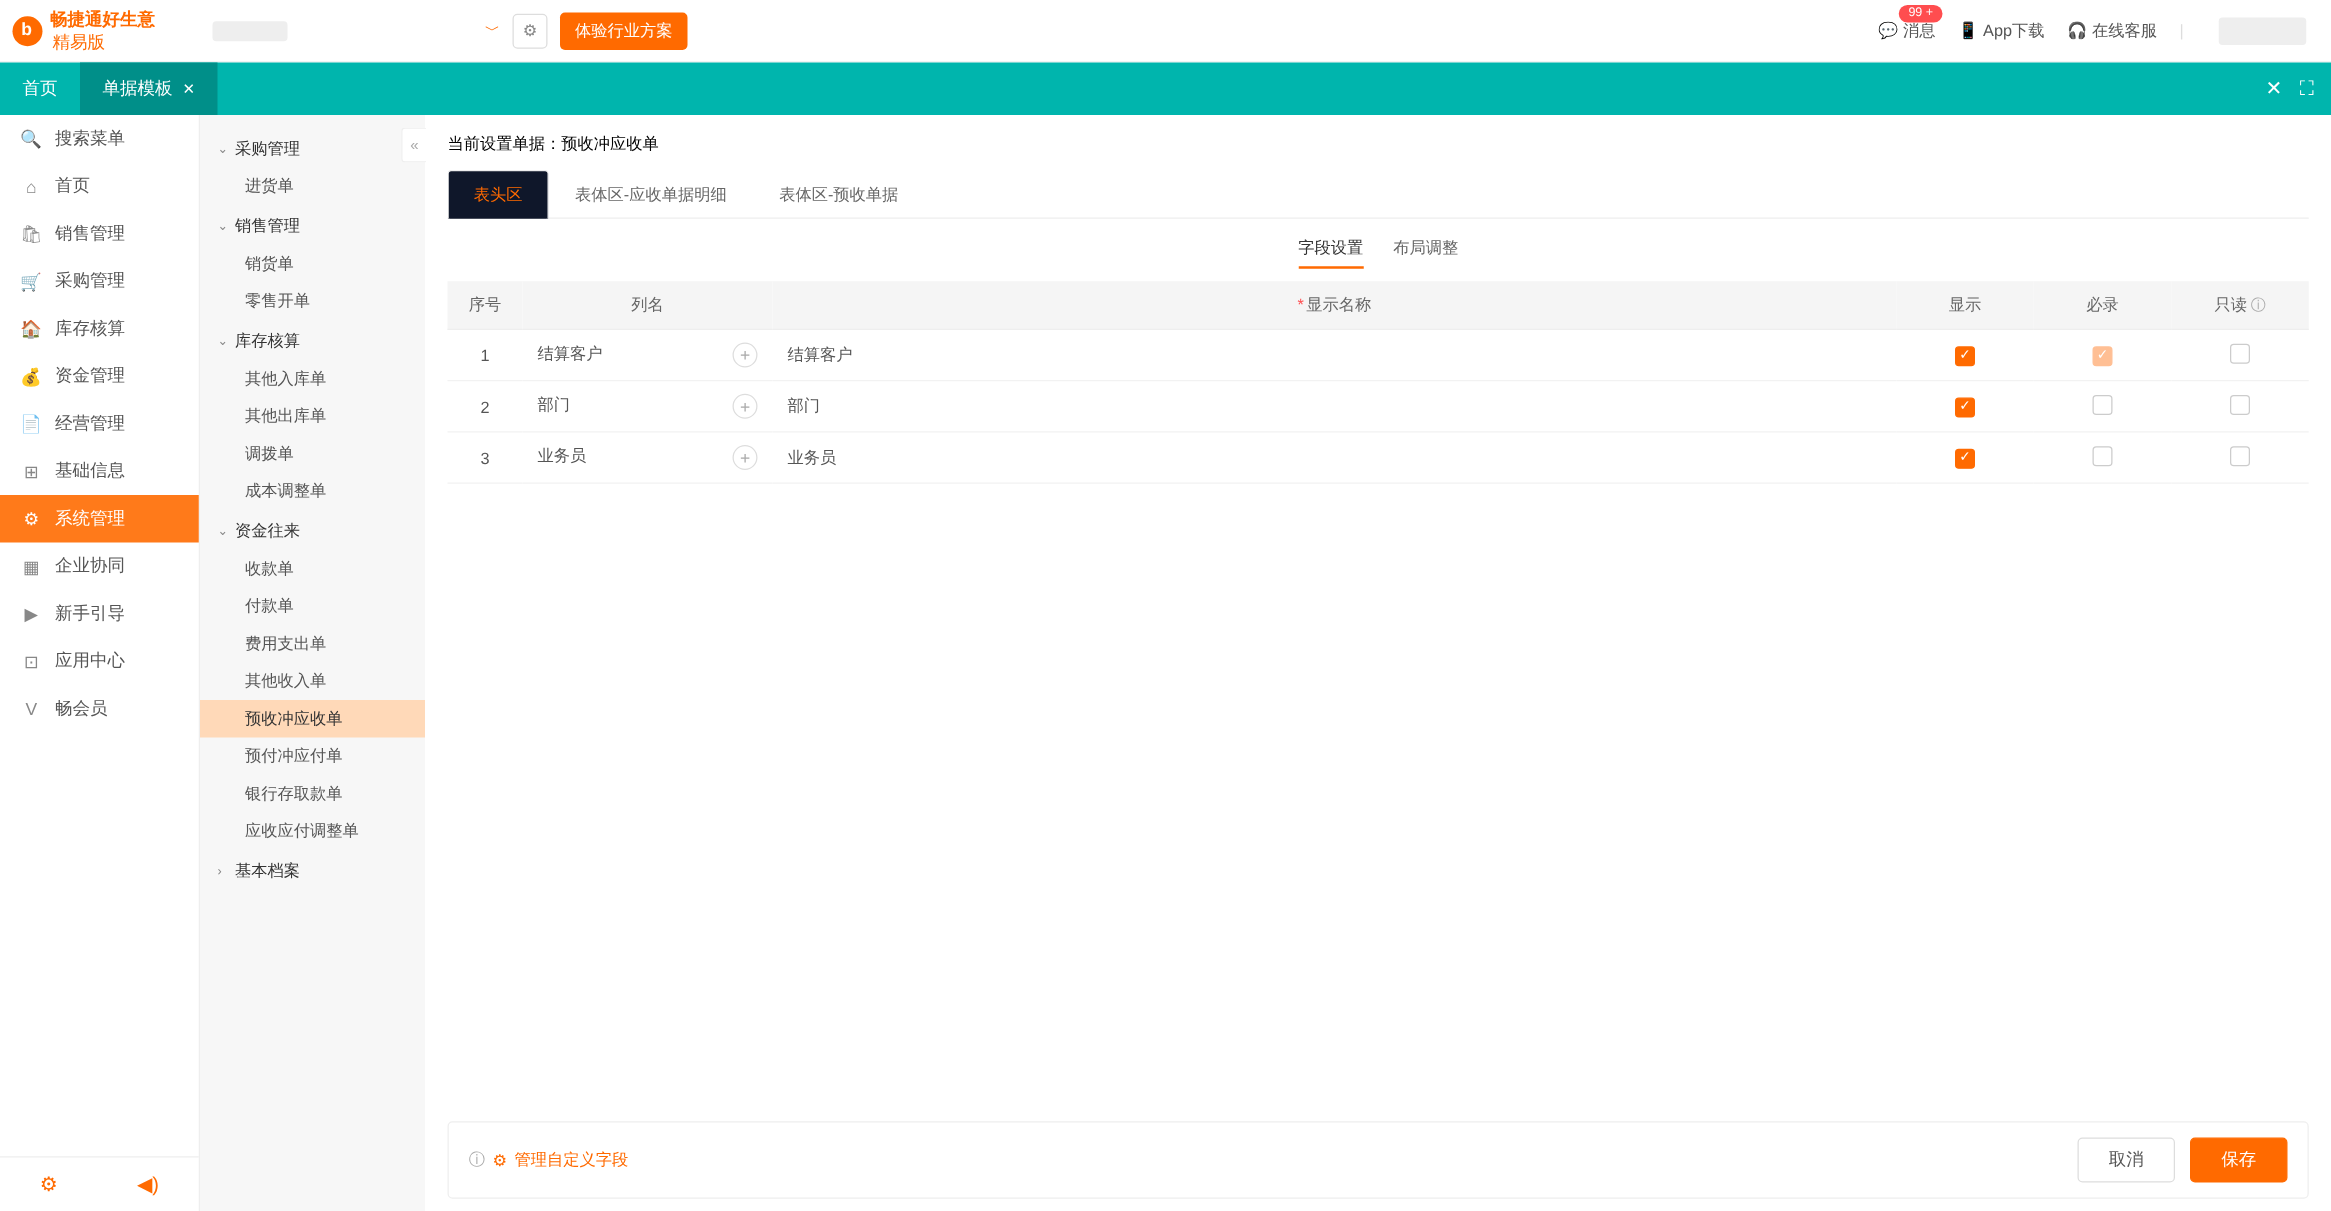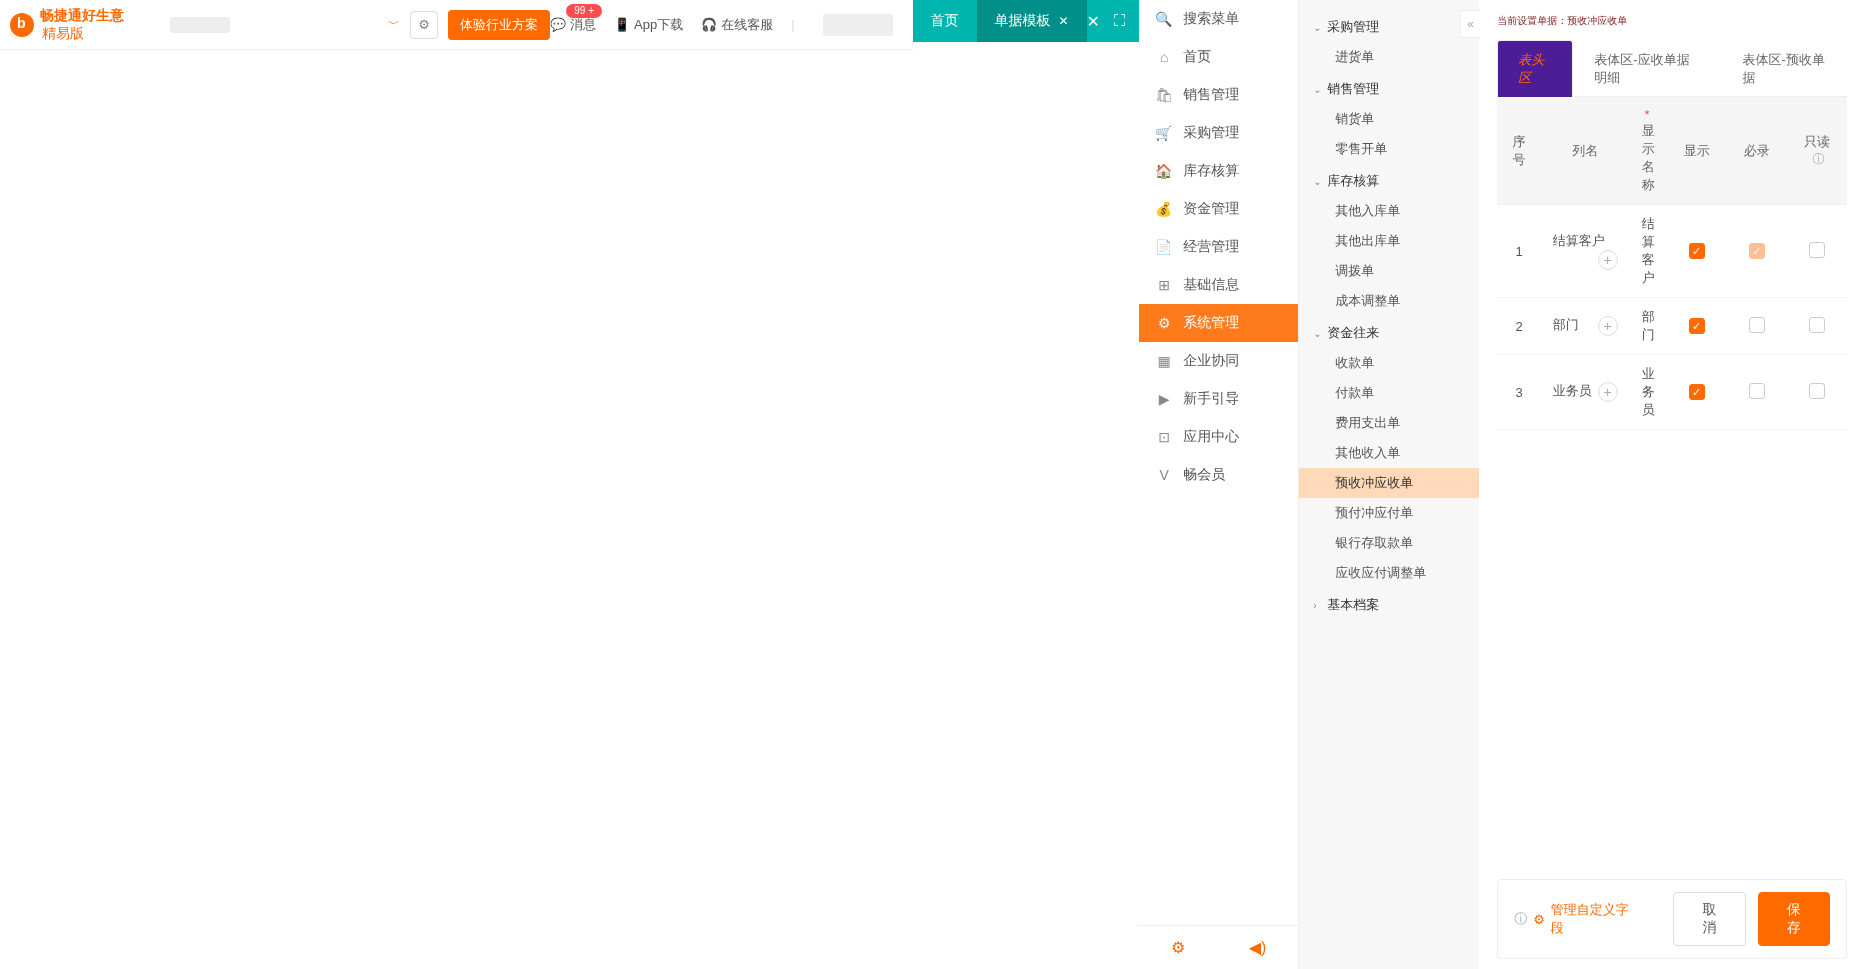--- a/index.html
+++ b/index.html
@@ -1,17 +1,17 @@
 <!DOCTYPE html>
 <html><head>
 <meta charset="utf-8">
 <style>
 * { box-sizing: border-box; margin: 0; padding: 0; }
 body { font-family: "Microsoft YaHei", -apple-system, sans-serif; font-size: 13px; color: #333; background: #fff; overflow: hidden; }
-.app { display: flex; flex-direction: row; height: 100vh; width: 100vw; }
+.app { display: flex; flex-direction: column; height: 100vh; width: 100vw; }
 
 
 .top-header { height: 50px; display: flex; align-items: center; padding: 0 10px; border-bottom: 1px solid #eee; background: #fff; }
 .logo-area { display: flex; align-items: center; width: 160px; }
 .logo-mark { width: 24px; height: 24px; background: #ff6a00; border-radius: 50%; margin-right: 6px; position: relative; }
 .logo-mark::after { content:"b"; color:#fff; font-weight:bold; position:absolute; left:7px; top:2px; font-size:14px; }
 .logo-text { color: #ff6a00; font-size: 14px; font-weight: 600; }
 .logo-sub { color: #ff6a00; font-size: 14px; margin-left: 2px; }
 .company-select { display:flex; align-items:center; width: 240px; color:#bbb; cursor:pointer; }
 .company-placeholder { background:#eee; border-radius:3px; width:60px; height:16px; }
@@ -54,24 +54,24 @@
 .sub-nav { padding:12px 0; overflow-y:auto; flex:1; }
 .tree-group { margin-bottom:2px; }
 .tree-header { display:flex; align-items:center; padding:6px 14px; color:#333; font-size:13px; cursor:pointer; gap:4px; }
 .tree-caret { font-size:10px; color:#888; width:10px; }
 .tree-children { }
 .tree-leaf { padding:6px 14px 6px 36px; color:#555; font-size:13px; cursor:pointer; }
 .tree-leaf.active { background:#ffd9b8; color:#333; }
 
 
 .main-content { flex:1; background:#fff; display:flex; flex-direction:column; padding:14px 18px 10px; min-width:0; }
-.current-line { color:#7f1d1d; font-size:10px; margin-bottom:12px; }
+.current-line { color:#000000; font-size:13px; margin-bottom:12px; }
 .zone-tabs { display:flex; border-bottom:1px solid #eee; }
 .zone-tab { padding:10px 20px; font-size:13px; color:#666; cursor:pointer; border:1px solid transparent; border-bottom:none; margin-bottom:-1px; }
-.zone-tab.active { color:#ff6a00; border-color:#eee; background:#4c1d95; border-radius:3px 3px 0 0;font-style:italic; }
+.zone-tab.active { color:#ff6a00; border-color:#eee; background:#0f172a; border-radius:3px 3px 0 0; }
 .mode-tabs { display:flex; justify-content:center; gap:24px; padding:14px 0 10px; }
 .mode-tab { font-size:13px; color:#666; cursor:pointer; padding-bottom:6px; }
 .mode-tab.active { color:#333; border-bottom:2px solid #ff6a00; }
 
 
 .field-table { width:100%; border-collapse:collapse; }
 .field-table th { background:#f5f5f5; text-align:center; font-weight:normal; color:#666; font-size:13px; padding:10px 12px; border-bottom:1px solid #eee; }
 .field-table th.center, .field-table td.center { text-align:center; }
 .field-table td { padding:10px 12px; border-bottom:1px solid #f2f2f2; color:#555; font-size:13px; }
 .req-star { color:#ff4d4f; margin-right:2px; }
@@ -276,20 +276,24 @@
       <div class="current-line">
         <span>当前设置单据：</span><span>预收冲应收单</span>
       </div>
 
       <div class="zone-tabs" id="zone-tabs">
           <div class="zone-tab active">表头区</div>
           <div class="zone-tab">表体区-应收单据明细</div>
           <div class="zone-tab">表体区-预收单据</div>
         </div>
 
+      <div class="mode-tabs" id="mode-tabs">
+          <div class="mode-tab active">字段设置</div>
+          <div class="mode-tab">布局调整</div>
+        </div>
 
       <table class="field-table">
         <thead>
           <tr>
             <th class="col-seq center">序号</th>
             <th class="col-colname">列名</th>
             <th><span class="req-star">*</span><span>显示名称</span></th>
             <th class="col-chk center">显示</th>
             <th class="col-chk center">必录</th>
             <th class="col-chk center"><span>只读</span><span class="help-icon">ⓘ</span></th>

